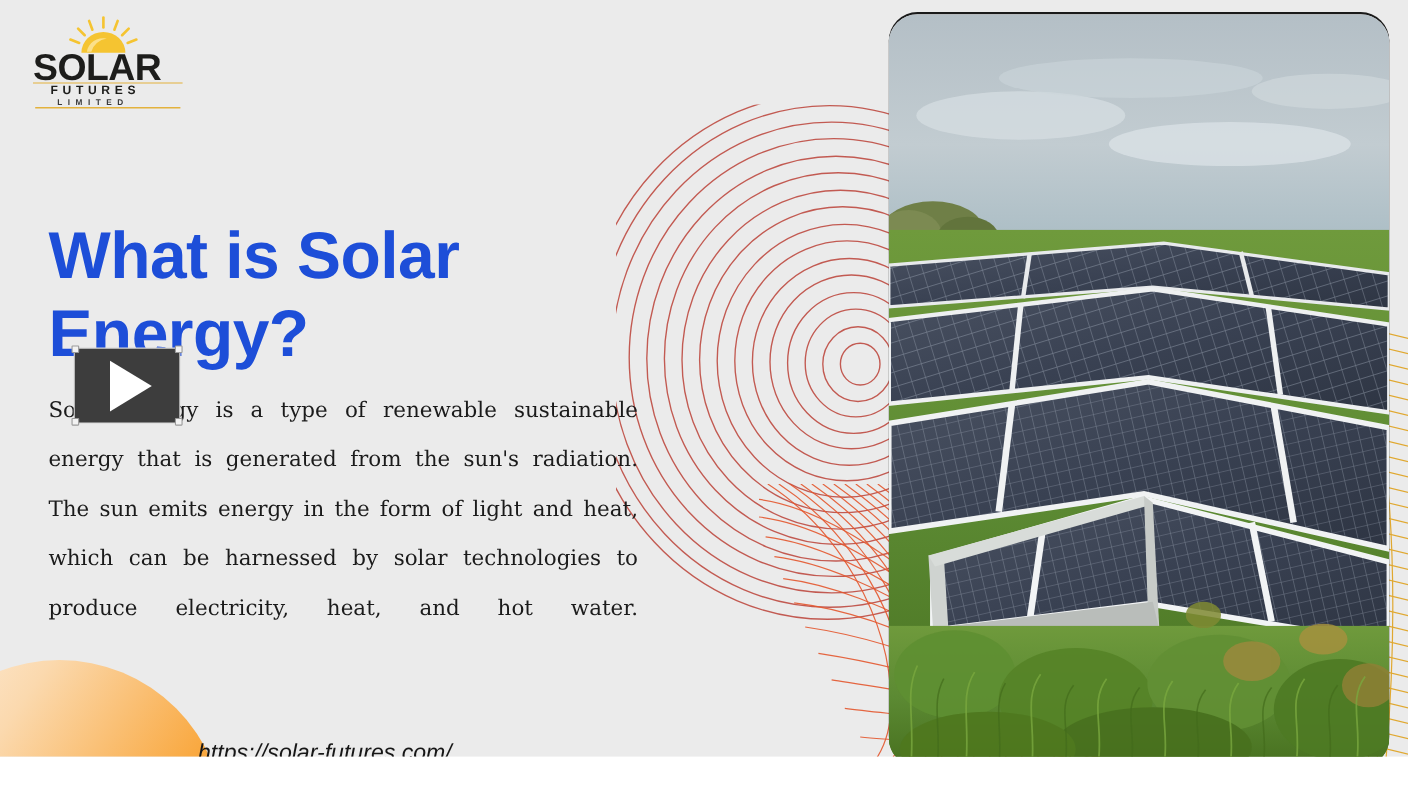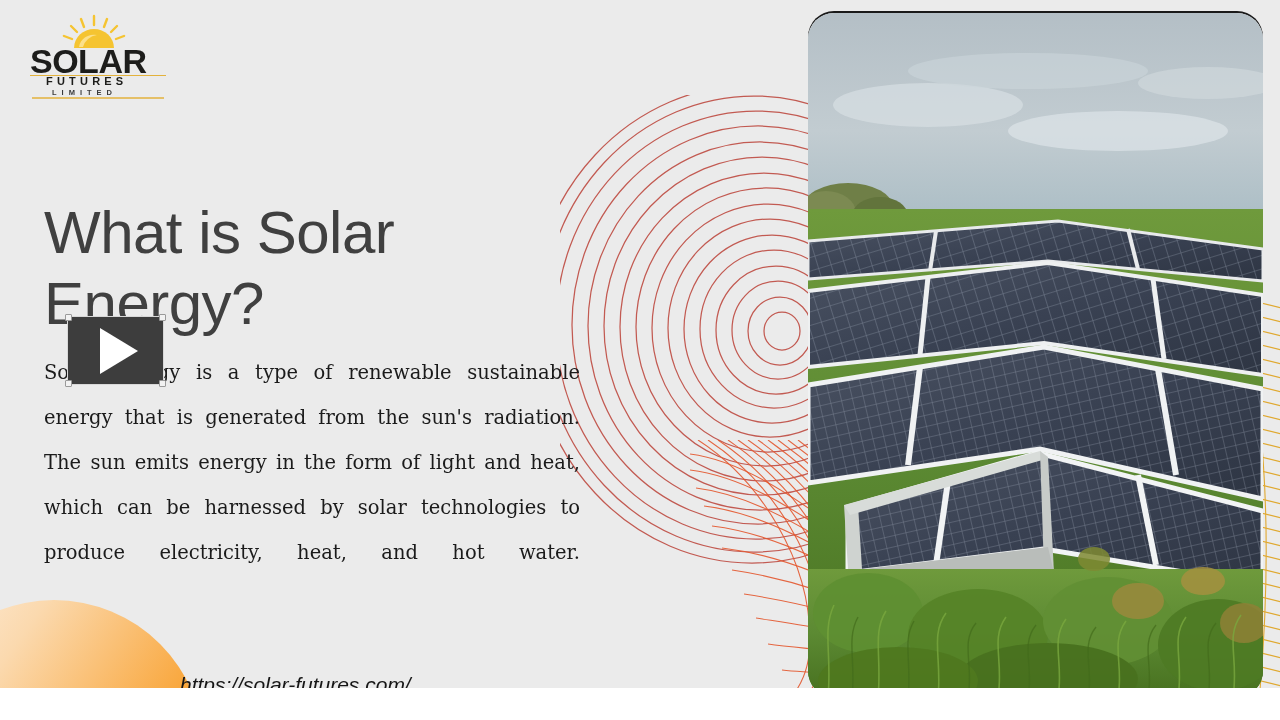--- a/index.html
+++ b/index.html
@@ -67,22 +67,22 @@
   .logo svg { display: block; }
 
   
   .headline {
     position: absolute;
     left: 44px;
     top: 158px;
     width: 560px;
     font-size: 60px;
     line-height: 1.18;
-    font-weight: 400;
-    color: #404040;
+    font-weight: 700;
+    color: #1d4ed8;
     letter-spacing: -0.5px;
   }
 
   
   .body-copy {
     position: absolute;
     left: 44px;
     top: 330px;
     width: 536px;
     font-family: "DejaVu Serif", serif;

